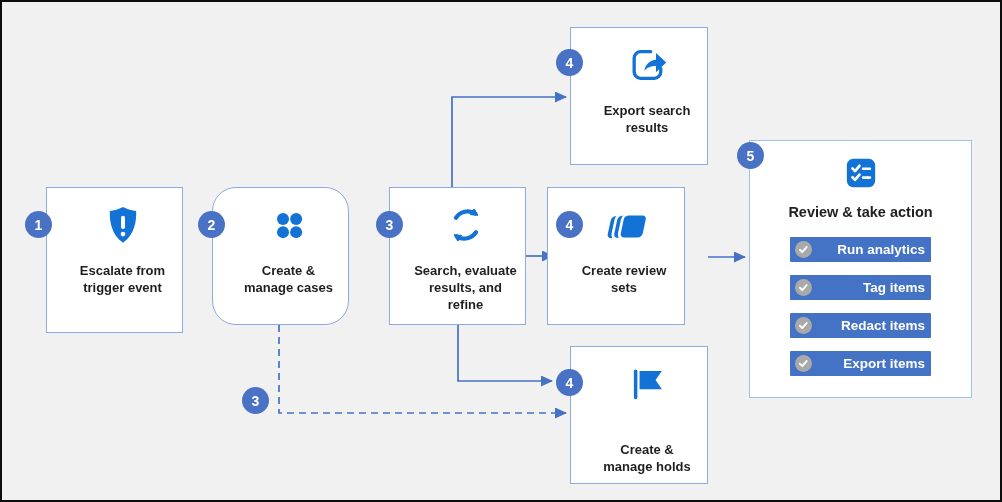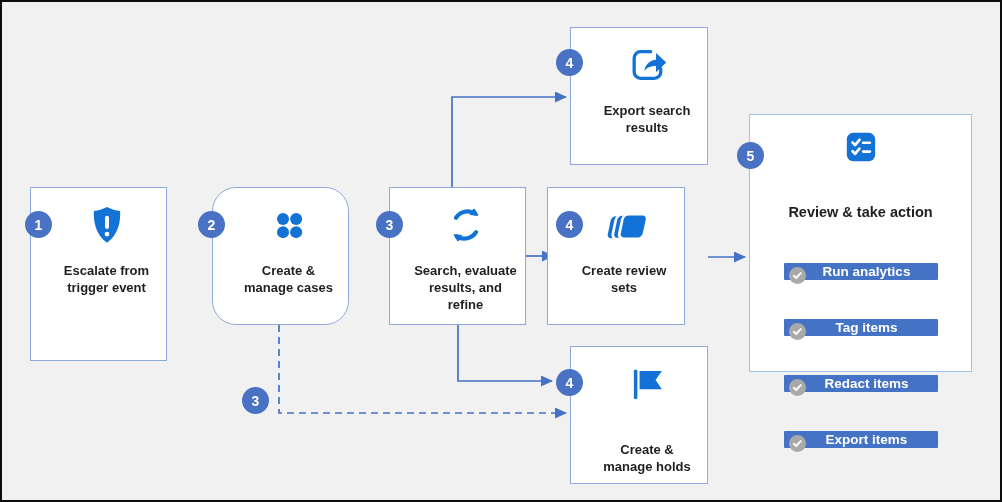--- a/index.html
+++ b/index.html
@@ -6,31 +6,31 @@
   .canvas{position:relative;width:1002px;height:502px;box-sizing:border-box;
           background:#f1f1f2;border:2px solid #0d0d0d;overflow:hidden;}
   svg.connectors{position:absolute;left:0;top:0;z-index:1;}
   .node{position:absolute;box-sizing:border-box;background:#fff;border:1.4px solid #8faadc;
         display:flex;flex-direction:column;align-items:center;z-index:2;padding-left:16px;}
   .node .icon-wrap{height:48px;margin-top:13px;display:flex;align-items:center;justify-content:center;}
   .node .label{margin-top:13px;padding:0 8px;font-size:13px;font-weight:700;color:#1f1f1f;
                text-align:center;line-height:1.32;}
   .badge{position:absolute;width:27px;height:27px;border-radius:50%;background:#4a72c4;color:#fff;
          display:flex;align-items:center;justify-content:center;font-size:14px;font-weight:700;z-index:5;}
-  .panel{position:absolute;left:747px;top:112px;width:223px;height:258px;box-sizing:border-box;
-         background:#fff;border:1.6px solid #9dc3e6;display:flex;flex-direction:column;align-items:center;z-index:2;gap:26px;}
+  .panel{position:absolute;left:747px;top:138px;width:223px;height:258px;box-sizing:border-box;
+         background:#fff;border:1.6px solid #9dc3e6;display:flex;flex-direction:column;align-items:center;z-index:2;}
   .panel .icon-wrap{margin-top:15px;height:34px;display:flex;align-items:center;justify-content:center;}
   .panel .title{margin-top:14px;font-size:14.5px;font-weight:700;color:#1f1f1f;}
-  .action-btn{position:relative;width:154px;height:25px;margin-top:13px;background:#4472c4;border:none;
-              display:flex;align-items:center;justify-content:center;cursor:pointer;border-radius:1px;}
+  .action-btn{position:relative;width:141px;height:25px;margin-top:13px;background:#4472c4;border:none;
+              display:flex;align-items:center;justify-content:flex-end;cursor:pointer;border-radius:1px;}
   .action-btn:first-of-type{margin-top:17px;}
   .action-btn .chk{position:absolute;left:5px;top:4px;}
   .action-btn .btn-label{font-size:13.5px;font-weight:700;color:#fff;padding-left:12px;}
   
-  #node-escalate{left:28px;top:185px;width:137px;height:174px;}
+  #node-escalate{left:44px;top:185px;width:137px;height:146px;}
   #node-cases{left:210px;top:185px;width:137px;height:138px;border-radius:24px;}
   #node-search{left:387px;top:185px;width:137px;height:138px;}
   #node-export-results{left:568px;top:25px;width:138px;height:138px;}
   #node-review-sets{left:545px;top:185px;width:138px;height:138px;}
   #node-holds{left:568px;top:344px;width:138px;height:138px;gap:20px;}
 </style>
 </head>
 <body>
 
 <div class="canvas">

